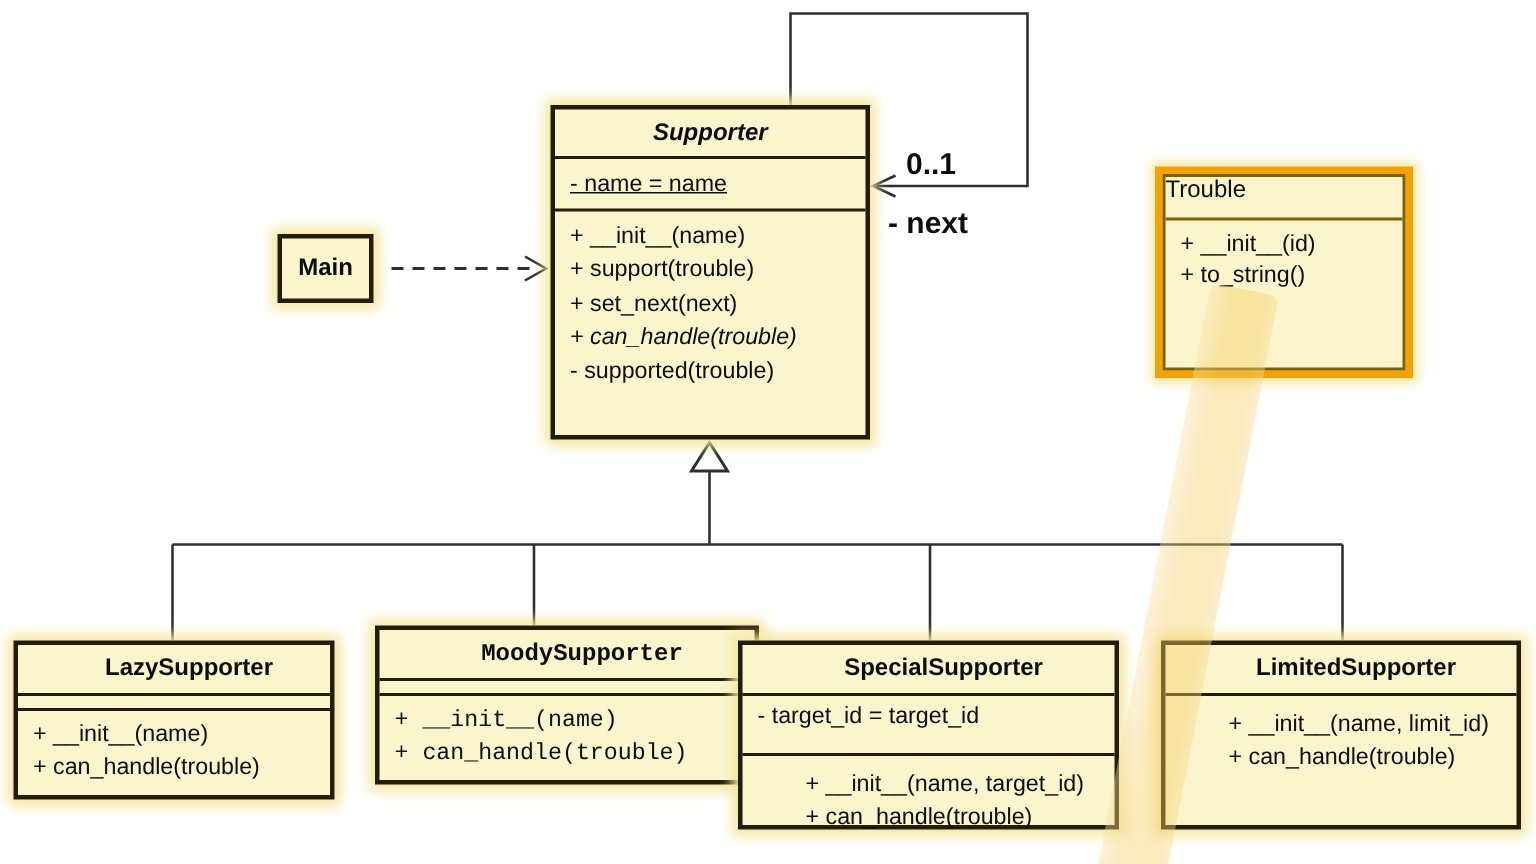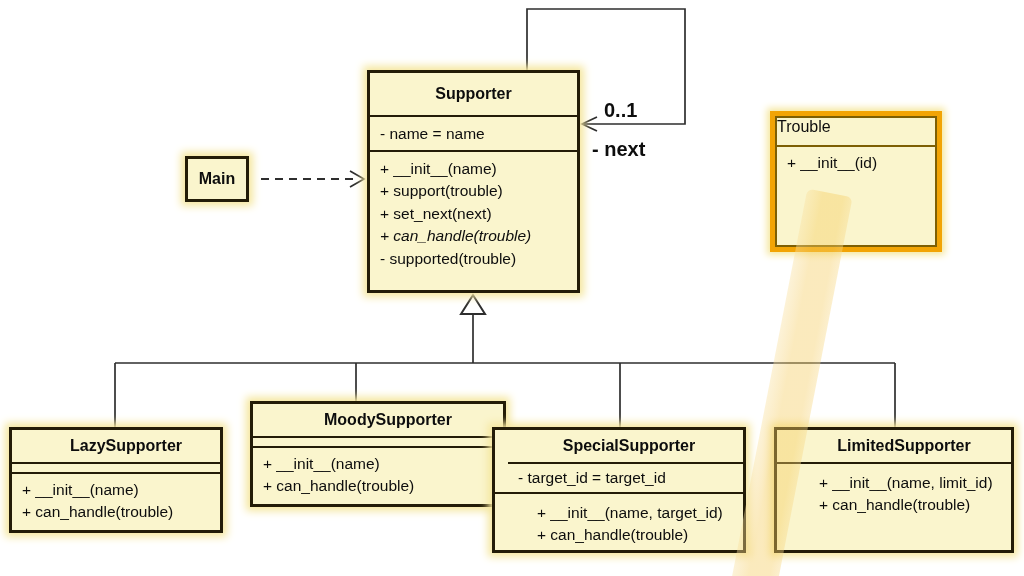--- a/index.html
+++ b/index.html
@@ -31,25 +31,25 @@
     font-weight:bold;font-size:16px;text-align:center;
     display:flex;align-items:center;justify-content:center;
     box-sizing:border-box;
   }
   .sec{box-sizing:border-box;border-top:2px solid var(--class-border);padding-left:10px;}
   .m{font-size:15.5px;white-space:nowrap;}
   .it{font-style:italic;}
 
   
   .c-supporter{left:367px;top:70px;width:213px;height:223px;}
-  .c-supporter .title{height:42px;}
+  .c-supporter .title{height:31px;font-style:italic;}
   .c-supporter .attrs{height:35px;padding-top:7px;}
   .c-supporter .methods{padding-top:6px;}
   .c-supporter .methods .m{line-height:22.4px;}
-  .c-supporter .attrs .m{line-height:20px;}
+  .c-supporter .attrs .m{line-height:20px;text-decoration:underline;}
 
   
   .c-main{left:185px;top:156px;width:64px;height:46px;}
   .c-main .title{height:100%;}
 
   
   .t-frame{
     position:absolute;z-index:2;box-sizing:border-box;
     left:770px;top:111px;width:172px;height:141px;
     background:var(--frame-orange);padding:5px;
@@ -61,25 +61,25 @@
   }
   .t-inner .title{height:27px;}
   .t-inner .sec{border-top:2px solid var(--frame-inner);}
   .t-inner .attrs{height:34px;padding-top:6px;}
   .t-inner .methods{padding-top:5px;}
   .t-inner .m{line-height:21px;}
 
   
   .sub .title{height:32px;padding-left:20px;}
   .c-lazy{left:9px;top:427px;width:214px;height:106px;}
-  .c-moody{left:250px;top:401px;width:256px;height:106px;}
+  .c-moody{left:250px;top:417px;width:256px;height:106px;font-family:Liberation Mono, monospace;}
   .c-special{left:492px;top:427px;width:254px;height:126px;}
   .c-limited{left:774px;top:427px;width:240px;height:126px;}
   .sub .attrs-empty{height:10px;}
-  .sub .attrs{height:30px;padding-top:4px;margin-left:13px;}
+  .sub .attrs{height:40px;padding-top:4px;}
   .sub .attrs .m{line-height:20px;}
   .c-lazy .methods,.c-moody .methods{padding-top:5px;}
   .c-special .methods,.c-limited .methods{padding-top:8px;padding-left:42px;}
   .sub .methods .m{line-height:22px;}
 
   .edge-label{position:absolute;z-index:3;font-size:20px;white-space:nowrap;font-weight:bold;}
   .lbl-mult{left:604px;top:99px;}
   .lbl-role{left:592px;top:138px;}
 
   .highlighter{
@@ -136,20 +136,21 @@
       <div class="m it">+ can_handle(trouble)</div>
       <div class="m">- supported(trouble)</div>
     </div>
   </div>
 
   <div class="t-frame">
     <div class="t-inner">
       <div class="title">Trouble</div>
       <div class="sec methods">
         <div class="m">+ __init__(id)</div>
+        <div class="m">+ to_string()</div>
       </div>
     </div>
   </div>
 
   <div class="uml-class sub c-lazy">
     <div class="title">LazySupporter</div>
     <div class="sec attrs-empty"></div>
     <div class="sec methods">
       <div class="m">+ __init__(name)</div>
       <div class="m">+ can_handle(trouble)</div>

